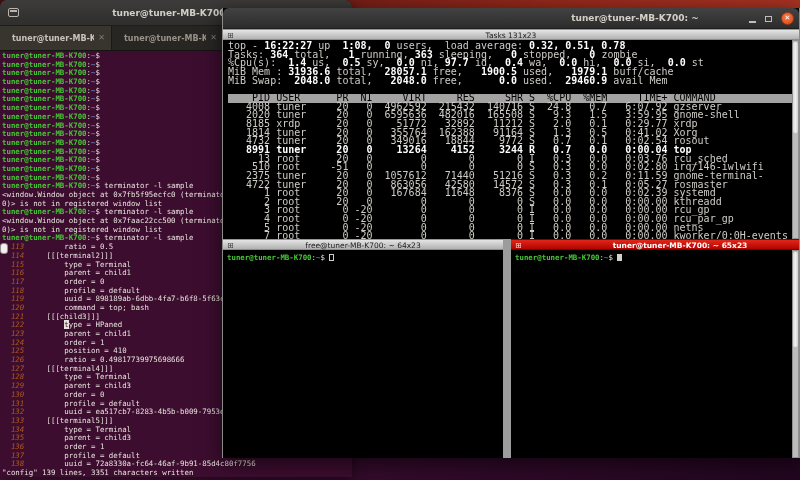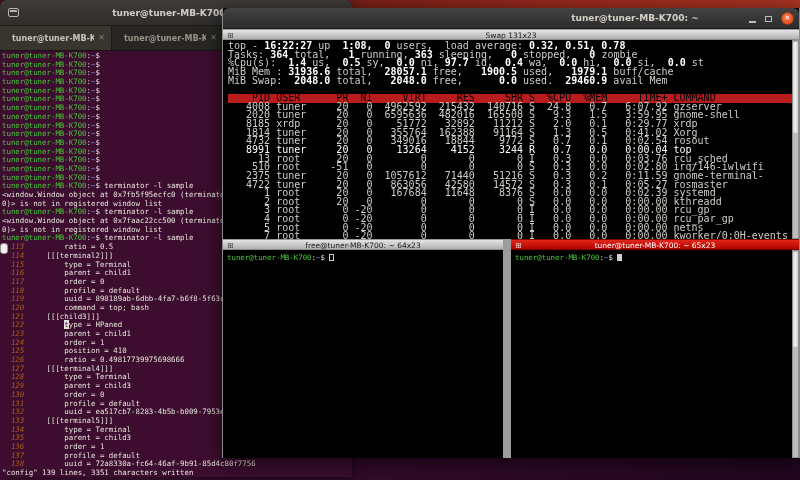--- a/index.html
+++ b/index.html
@@ -32,21 +32,21 @@
   .tab.inactive { background:#282623; }
   .tab-label { font-size:8px; font-weight:bold; color:#989288; white-space:nowrap;
     overflow:hidden; flex:1; }
   .tab.active .tab-label { color:#c9c4bb; }
   .tab-close { font-size:8px; color:#7f7a72; margin-left:4px; line-height:8px; }
   .bterm { position:absolute; left:0; top:51px; right:0; bottom:0; overflow:hidden;
     font-family:"DejaVu Sans Mono","Liberation Mono",monospace;
     font-size:7.4px; line-height:8.7px; color:#e8e4dd; padding:1px 0 0 2px;
     white-space:pre; }
   .tline { height:8.7px; white-space:pre; }
-  .ph { color:var(--green,#46c636); font-weight:normal; }
+  .ph { color:var(--green,#46c636); font-weight:bold; }
   .pc { color:#e8e4dd; }
   .pt { color:#7ea7d8; }
   .vnum { color:var(--vim-orange,#ad5a1c);font-style:italic; }
   .vcur { background:#e8e4dd; color:#3c0d2f; }
 
   .mouse-dot { position:absolute; left:0px; top:243px; width:8px; height:11px;
     background:#f2f0ee; border:1px solid #8f8d8b; border-radius:3px; z-index:5; }
 
   
   .term-window { position:absolute; left:222px; top:8px; width:578px; height:450px;
@@ -67,30 +67,30 @@
     text-align:center; font-weight:bold; }
 
   .pane-bar { position:absolute; height:11px;
     background:linear-gradient(#e4e4e4,#b2b2b2); border-top:1px solid #979797;
     border-bottom:1px solid #8d8d8d; }
   .pane-bar .grid-ic { position:absolute; left:4px; top:1px; font-size:8px;
     line-height:9px; color:#424242; }
   .pane-bar .pane-title { position:absolute; left:50%; top:1px; transform:translateX(-50%);
     font-size:7.5px; color:#1c1c1c; white-space:nowrap; }
   .pane-bar.active { background:linear-gradient(#e2261a,var(--red,#b20400)); border-color:#7e0300; }
-  .pane-bar.active .pane-title { color:#fff; font-weight:normal; }
+  .pane-bar.active .pane-title { color:#fff; font-weight:bold;margin-left:25px; }
   .pane-bar.active .grid-ic { color:#f3d7d3; }
 
   .bar-top { left:0; right:0; top:21px; }
   .pane-top { position:absolute; left:0; right:0; top:32px; height:199px; background:#000; overflow:hidden; }
   .pane-top pre { font-family:"DejaVu Sans Mono","Liberation Mono",monospace;
     font-size:10px; line-height:8.65px; color:#cfccc6; padding:2px 0 0 5px; white-space:pre; }
   .pane-top .b, .topline .b { color:#ffffff; font-weight:bold; }
-  .thdr { background:#b91c1c; color:#000; width:100%; }
-  .prow.b { color:#fff; font-weight:normal; }
+  .thdr { background:#a3a3a3; color:#000; width:100%; }
+  .prow.b { color:#fff; font-weight:bold; }
 
   .sbar { position:absolute; width:7px; background:#bcbcbc; border:1px solid #909090; }
   .sbar .thumb { position:absolute; left:0; right:0; top:1px; height:46%;
     background:linear-gradient(90deg,#d9d9d9,#efefef,#cfcfcf); border-radius:3px; }
   .sb-top { left:569px; top:32px; height:199px; }
   .sb-bl  { left:280px; top:242px; height:208px; }
   .sb-br  { left:569px; top:242px; height:208px; }
 
   .bar-bl { left:0; width:280px; top:231px; }
   .bar-br { left:288px; right:0; top:231px; }
@@ -135,21 +135,21 @@
       <span class="t-title">tuner@tuner-MB-K700: ~</span>
       <span class="t-buttons">
         <span class="btn-min"></span>
         <span class="btn-max"></span>
         <span class="btn-close">✕</span>
       </span>
     </div>
 
     <div class="pane-bar bar-top">
       <span class="grid-ic">⊞</span>
-      <span class="pane-title">Swap 131x23</span>
+      <span class="pane-title">Tasks 131x23</span>
     </div>
     <div class="pane-top">
       <pre id="top-pre"><div class="topline"><span>top - </span><span class="b">16:22:27</span><span> up </span><span class="b"> 1:08, </span><span class="b"> 0 </span><span>users, </span><span> load average: </span><span class="b">0.32, 0.51, 0.78</span></div><div class="topline"><span>Tasks: </span><span class="b">364 </span><span>total, </span><span class="b">  1 </span><span>running, </span><span class="b">363 </span><span>sleeping, </span><span class="b">  0 </span><span>stopped, </span><span class="b">  0 </span><span>zombie</span></div><div class="topline"><span>%Cpu(s): </span><span class="b"> 1.4 </span><span>us, </span><span class="b"> 0.5 </span><span>sy, </span><span class="b"> 0.0 </span><span>ni, </span><span class="b">97.7 </span><span>id, </span><span class="b"> 0.4 </span><span>wa, </span><span class="b"> 0.0 </span><span>hi, </span><span class="b"> 0.0 </span><span>si, </span><span class="b"> 0.0 </span><span>st</span></div><div class="topline"><span>MiB Mem : </span><span class="b">31936.6 </span><span>total, </span><span class="b"> 28057.1 </span><span>free, </span><span class="b">  1900.5 </span><span>used, </span><span class="b">  1979.1 </span><span>buff/cache</span></div><div class="topline"><span>MiB Swap: </span><span class="b"> 2048.0 </span><span>total, </span><span class="b">  2048.0 </span><span>free, </span><span class="b">     0.0 </span><span>used. </span><span class="b"> 29460.9 </span><span>avail Mem</span></div><div class="topline">&nbsp;</div><div class="thdr">    PID USER      PR  NI     VIRT     RES     SHR S  %CPU  %MEM     TIME+ COMMAND</div><div class="prow">   4008 tuner     20   0  4962592  215432  140716 S  24.8   0.7   6:07.92 gzserver</div><div class="prow">   2020 tuner     20   0  6595636  482016  165508 S   9.3   1.5   3:59.95 gnome-shell</div><div class="prow">   8185 xrdp      20   0    51772   32892   11212 S   2.0   0.1   0:29.77 xrdp</div><div class="prow">   1814 tuner     20   0   355764  162388   91164 S   1.3   0.5   0:41.02 Xorg</div><div class="prow">   4732 tuner     20   0   349016   18844    9772 S   0.7   0.1   0:02.54 rosout</div><div class="prow b">   8991 tuner     20   0    13264    4152    3244 R   0.7   0.0   0:00.04 top</div><div class="prow">     13 root      20   0        0       0       0 I   0.3   0.0   0:03.76 rcu_sched</div><div class="prow">    510 root     -51   0        0       0       0 S   0.3   0.0   0:02.80 irq/146-iwlwifi</div><div class="prow">   2375 tuner     20   0  1057612   71440   51216 S   0.3   0.2   0:11.59 gnome-terminal-</div><div class="prow">   4722 tuner     20   0   863056   42580   14572 S   0.3   0.1   0:05.27 rosmaster</div><div class="prow">      1 root      20   0   167684   11648    8376 S   0.0   0.0   0:02.39 systemd</div><div class="prow">      2 root      20   0        0       0       0 S   0.0   0.0   0:00.00 kthreadd</div><div class="prow">      3 root       0 -20        0       0       0 I   0.0   0.0   0:00.00 rcu_gp</div><div class="prow">      4 root       0 -20        0       0       0 I   0.0   0.0   0:00.00 rcu_par_gp</div><div class="prow">      5 root       0 -20        0       0       0 I   0.0   0.0   0:00.00 netns</div><div class="prow">      7 root       0 -20        0       0       0 I   0.0   0.0   0:00.00 kworker/0:0H-events_highpri</div></pre>
     </div>
     <div class="sbar sb-top">
         <span class="thumb"></span>
       </div>
 
     <div class="pane-bar bar-bl">
       <span class="grid-ic">⊞</span>

